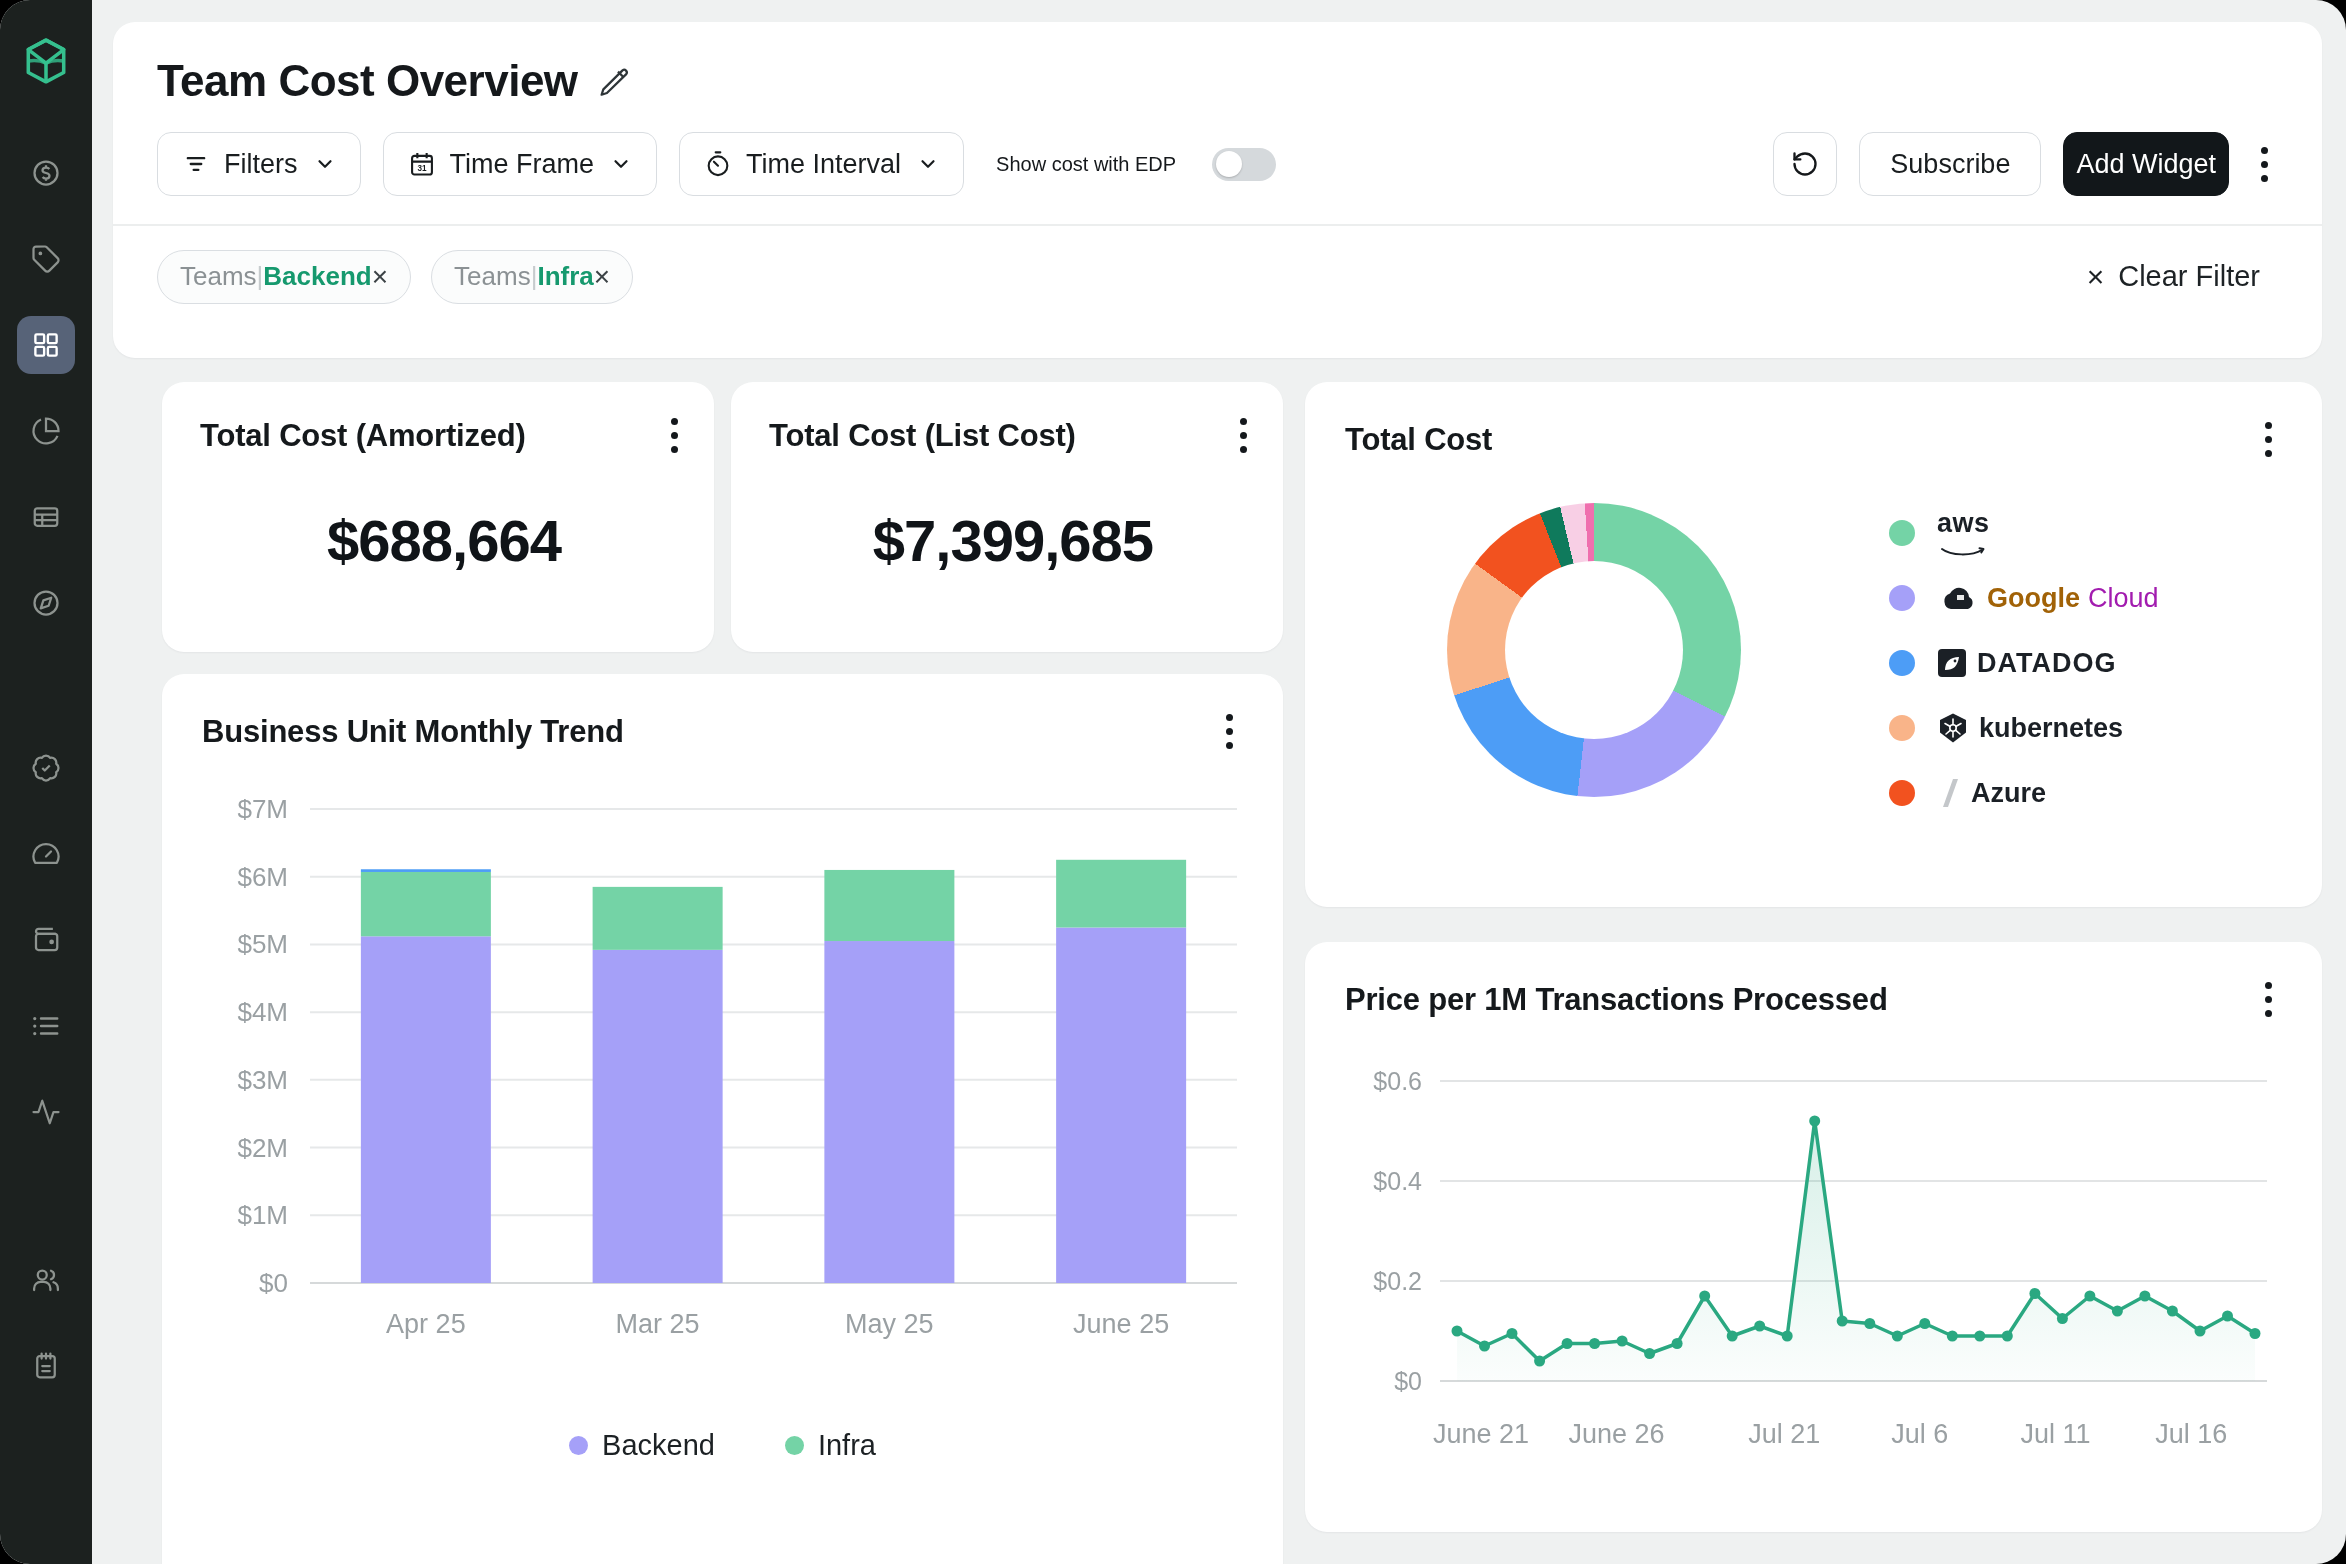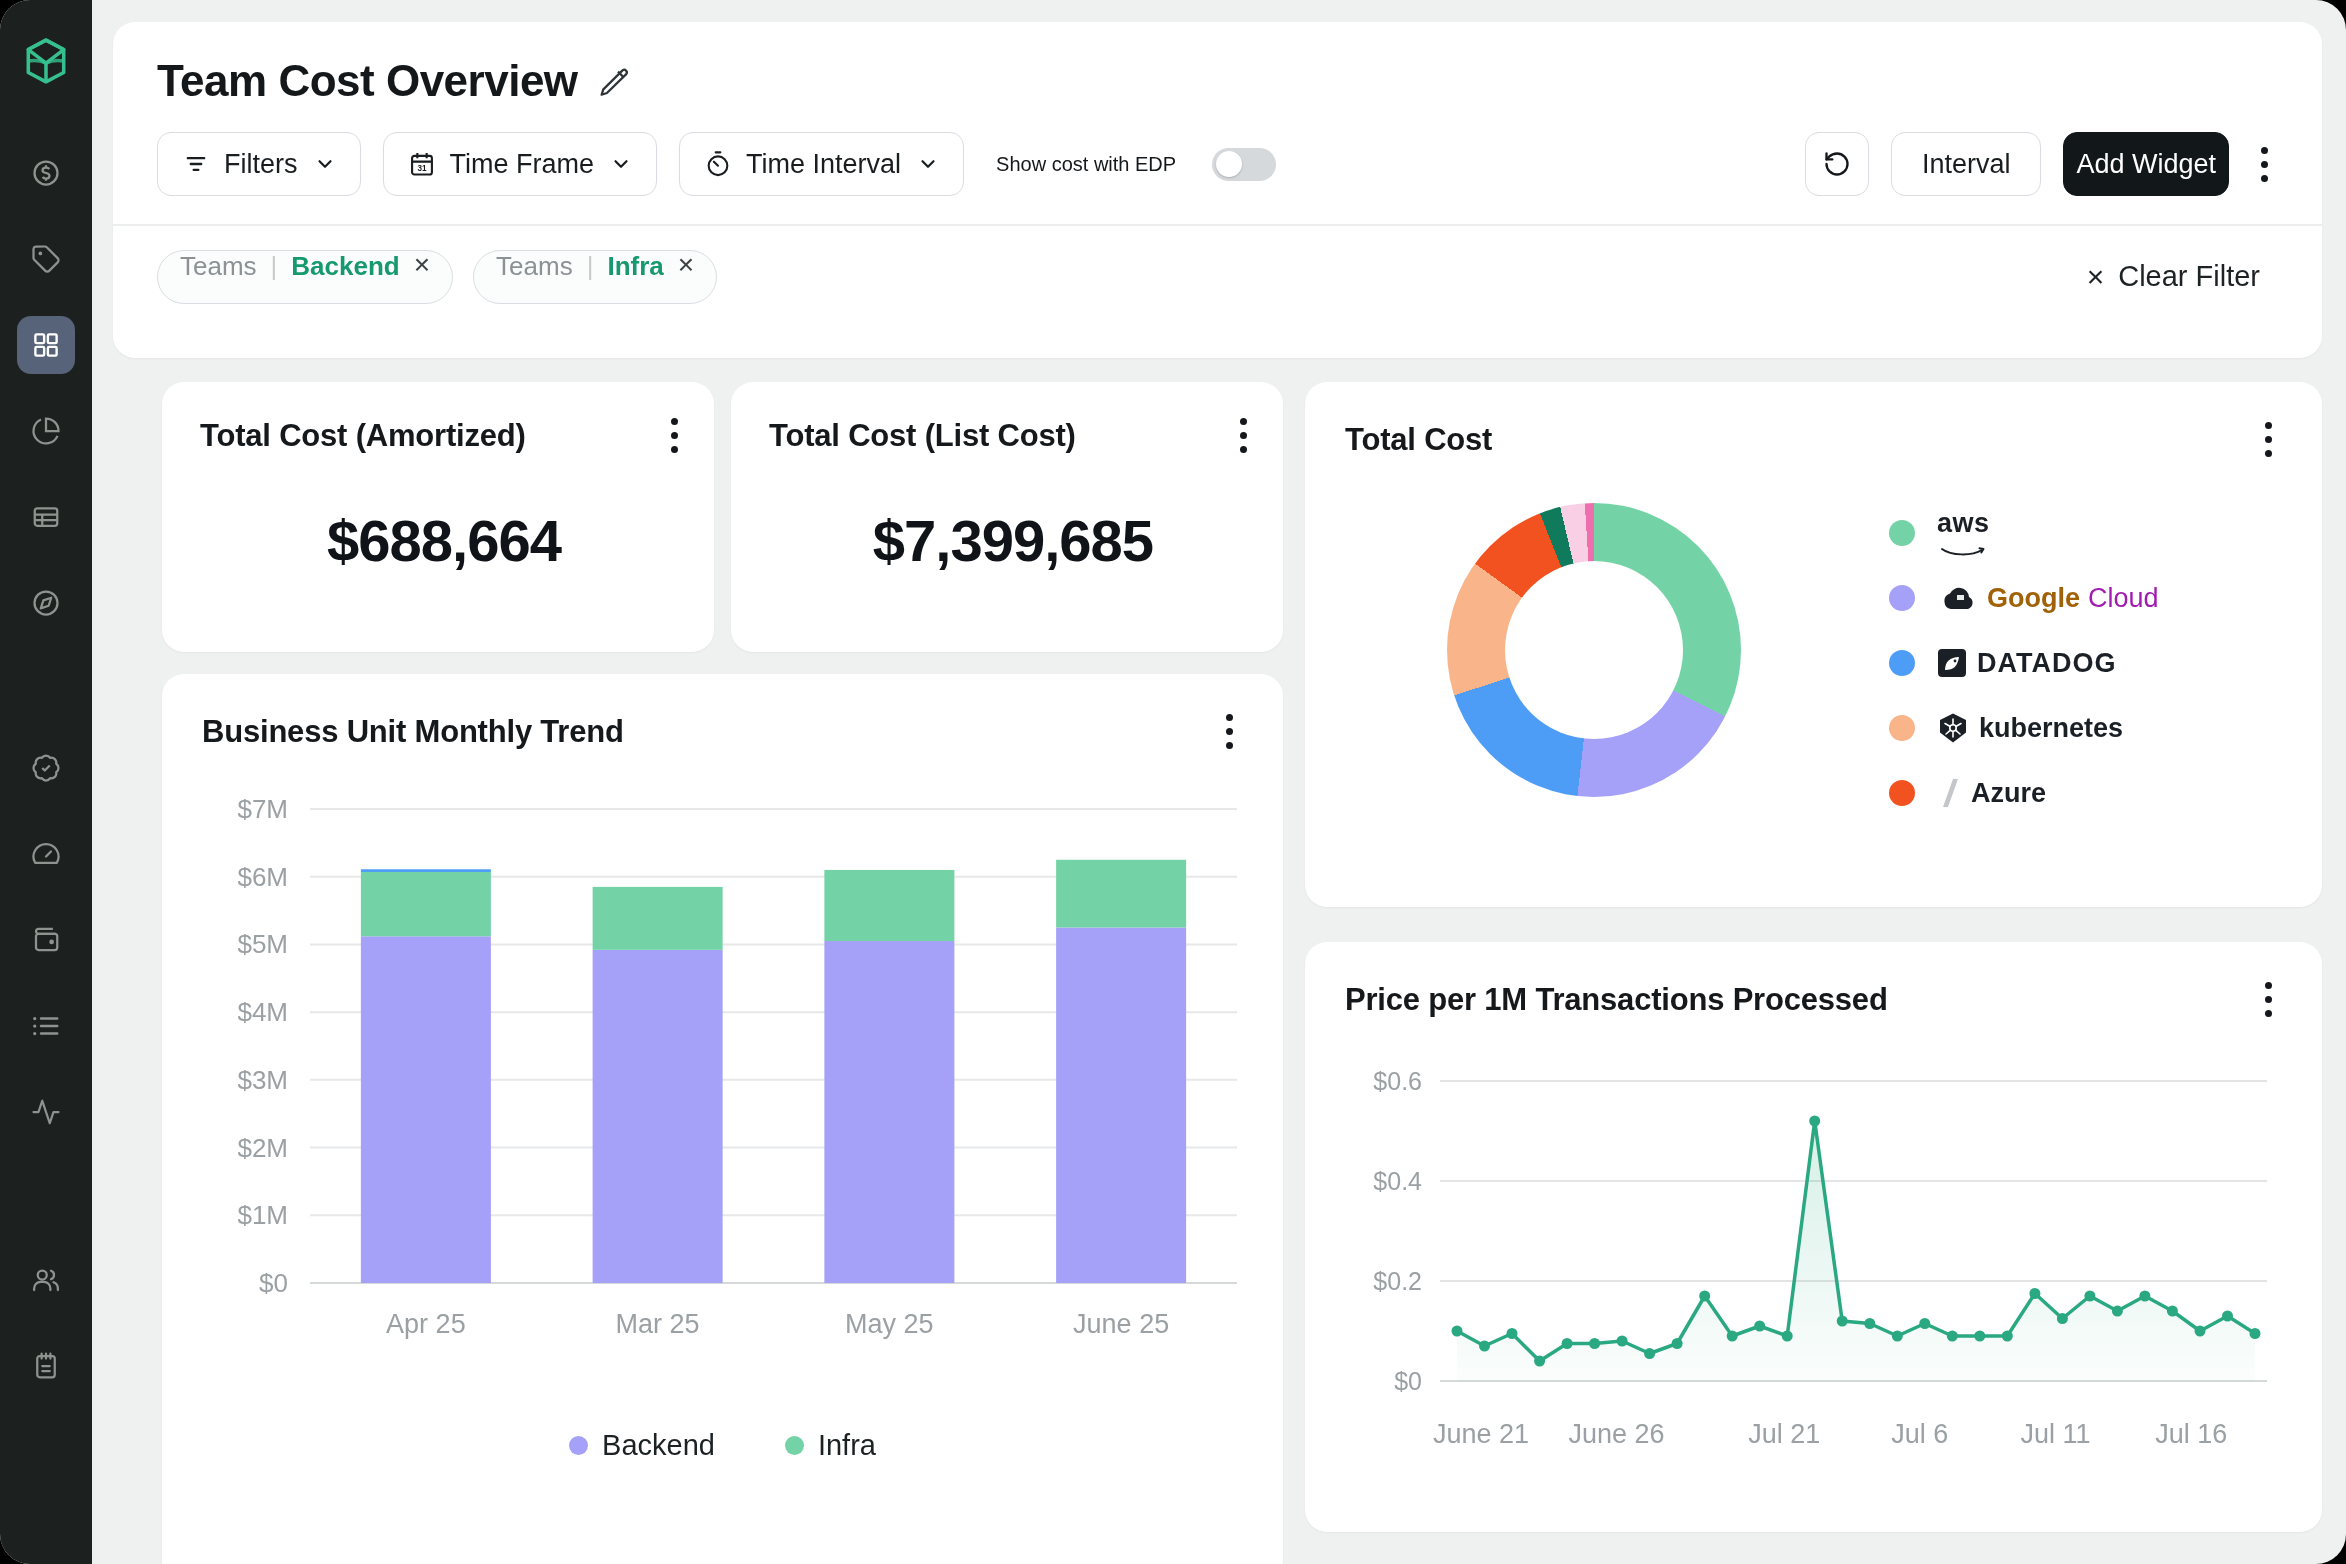--- a/index.html
+++ b/index.html
@@ -35,21 +35,21 @@
   .edp-label{font-size:20px;color:#15181b;margin-left:10px;}
   .switch{width:64px;height:33px;border-radius:17px;background:#d5d9dc;position:relative;margin-left:14px;cursor:pointer;}
   .switch .knob{position:absolute;left:4px;top:3.5px;width:26px;height:26px;border-radius:50%;background:#fff;box-shadow:0 1px 2px rgba(0,0,0,.2);}
   .spacer{flex:1;}
   .icon-btn{width:64px;height:64px;justify-content:center;padding:0;}
   .btn.dark{background:#12171a;border-color:#12171a;color:#fff;font-weight:500;padding:0 12px;}
   .kebab{display:flex;flex-direction:column;gap:7px;align-items:center;padding:6px 10px;cursor:pointer;}
   .kebab i{width:7px;height:7px;border-radius:50%;background:#14181c;display:block;}
   .divider{height:1.5px;background:#eceeee;margin:28px -44px 0 -44px;}
   .chips-row{margin-top:24px;display:flex;align-items:center;gap:20px;}
-  .chip{height:52px;border:1.5px solid #dadee2;border-radius:27px;background:#fbfcfc;display:flex;align-items:flex-start;gap:14px;
+  .chip{height:52px;border:1.5px solid #dadee2;border-radius:27px;background:#fbfcfc;display:flex;align-items:center;
         padding:0 22px;font-size:26px;cursor:default;}
   .chip .cat{color:#8b9194;} .chip .sep{color:#c7ccce;} .chip .val{color:#16996e;font-weight:600;}
   .chip .x{color:#3c4346;font-size:28px;cursor:pointer;line-height:1;}
   .clear-filter{display:flex;align-items:center;gap:14px;font-size:29px;color:#1d2225;cursor:pointer;margin-right:18px;}
   .clear-filter .x{font-size:30px;}
 
   
   .dashboard{margin:24px 0 0 49px;display:flex;gap:22px;}
   .col-left{width:1121px;display:flex;flex-direction:column;gap:22px;}
   .col-right{width:1017px;display:flex;flex-direction:column;gap:35px;}
@@ -236,21 +236,21 @@
 
         <div class="spacer"></div>
 
         <button class="btn icon-btn">
           <svg viewBox="0 0 24 24" fill="none" stroke="#15181b" stroke-width="2" stroke-linecap="round" stroke-linejoin="round">
               <path d="M3 12a9 9 0 1 0 9-9 9.7 9.7 0 0 0-6.74 2.74L3 8"></path>
               <path d="M3 3v5h5"></path>
             </svg>
         </button>
         <button class="btn" style="padding:0 30px;">
-          <span>Interval</span>
+          <span>Subscribe</span>
         </button>
         <button class="btn dark">
           <span>Add Widget</span>
         </button>
         <div class="kebab">
             <i></i>
             <i></i>
             <i></i>
           </div>
       </div>

